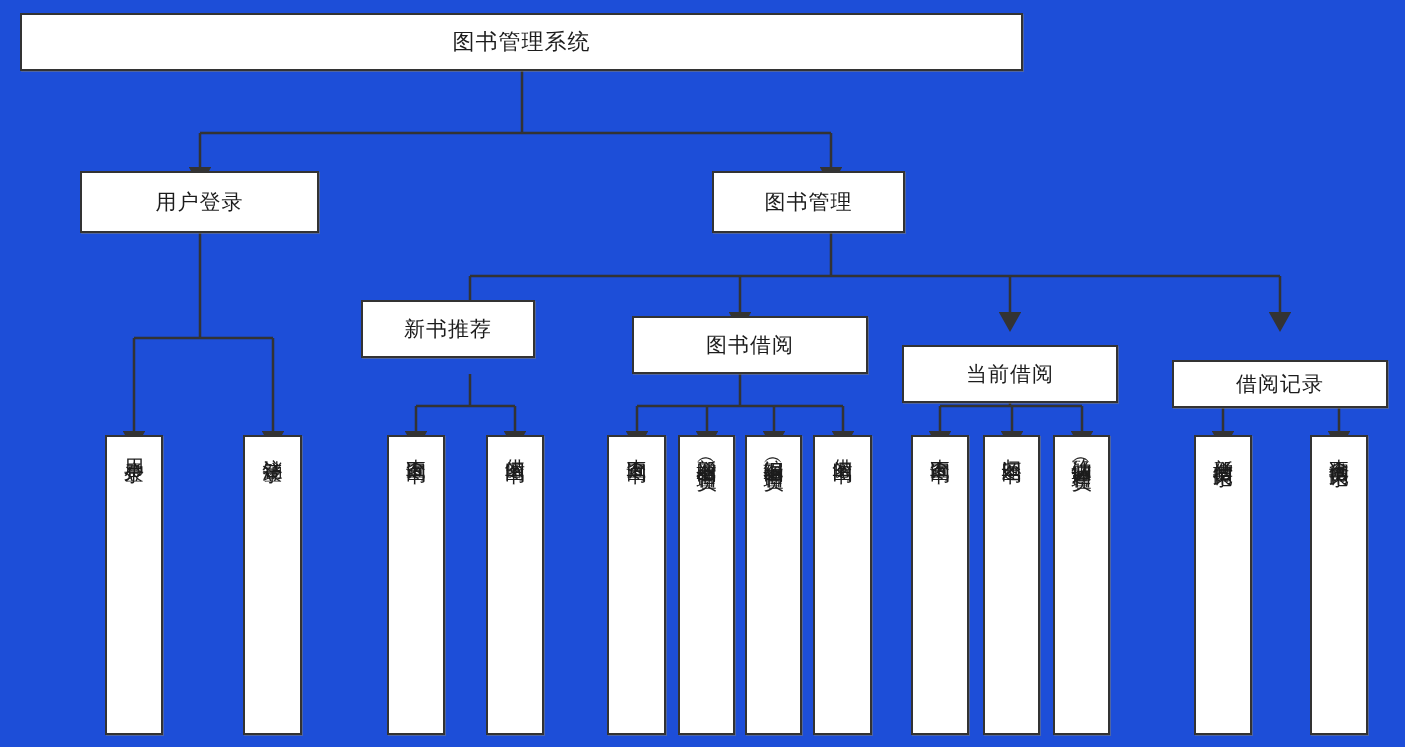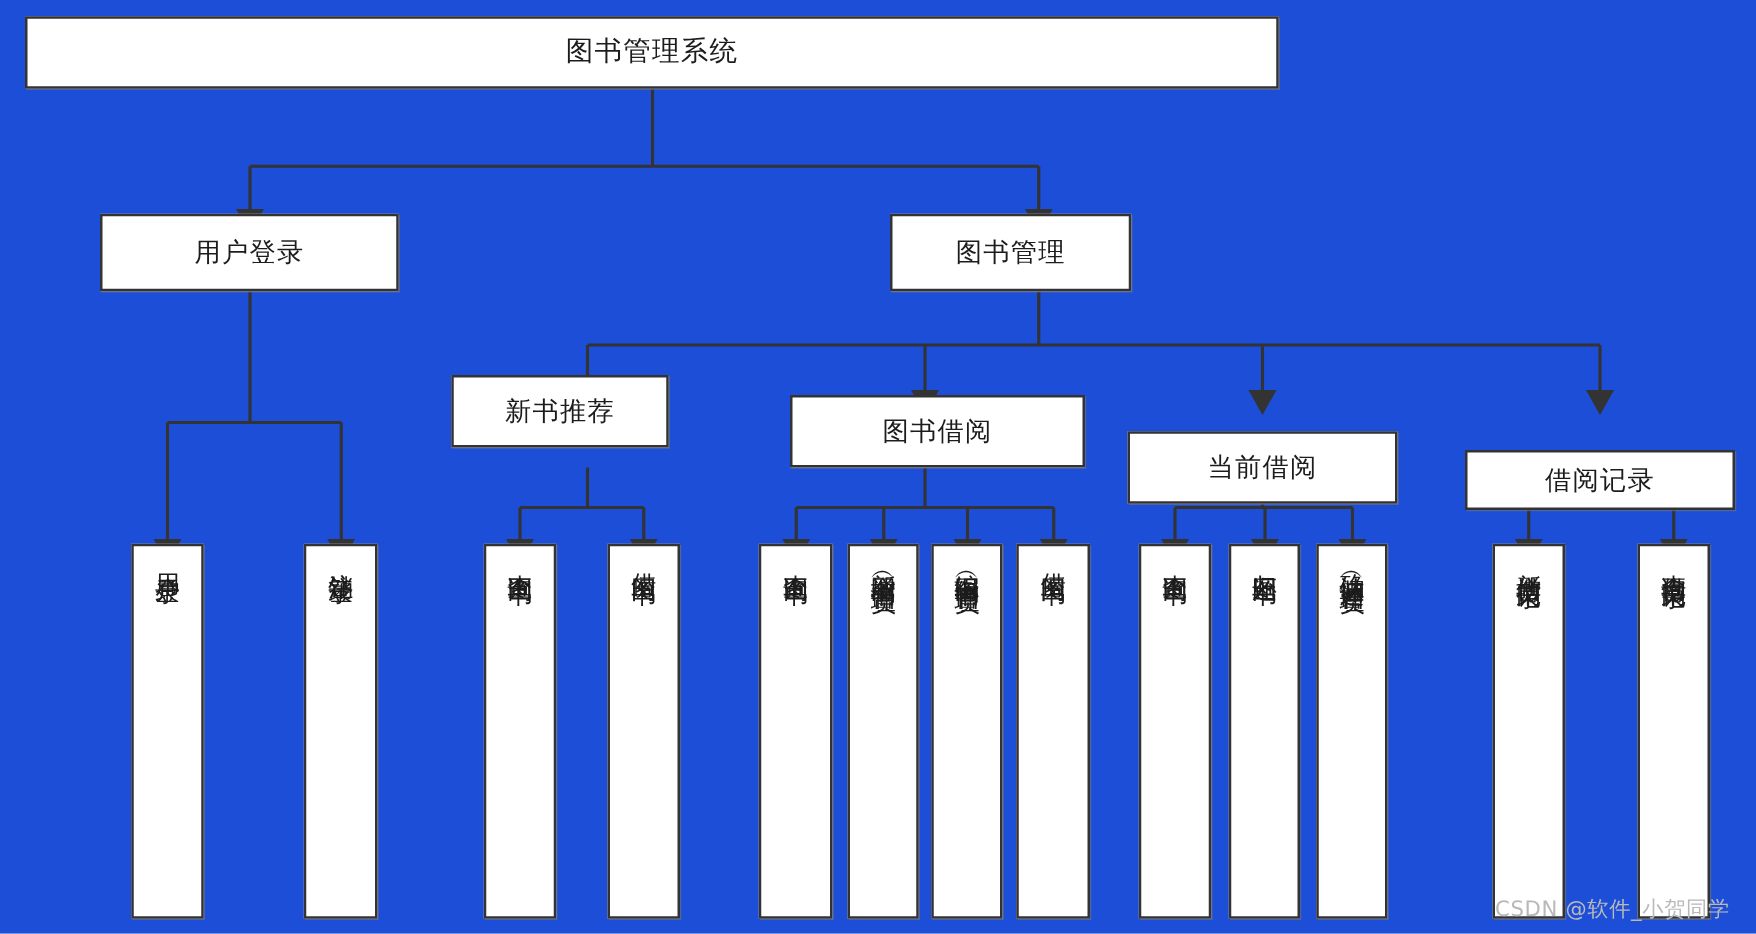--- a/index.html
+++ b/index.html
@@ -184,15 +184,14 @@
         <span class="node-label">确认归还（管理员）</span>
       </div>
       <div class="node level-leaf" style="left: 1194px; top: 435px; width: 58px; height: 300px;">
         <span class="node-label">新增借阅记录</span>
       </div>
       <div class="node level-leaf" style="left: 1310px; top: 435px; width: 58px; height: 300px;">
         <span class="node-label">查询借阅记录</span>
       </div>
     </div>
 
-  <div class="watermark" style="left:1196px; top:716px;">CSDN @软件_小贺同学</div>
 
 </div>
 
 </body></html>

